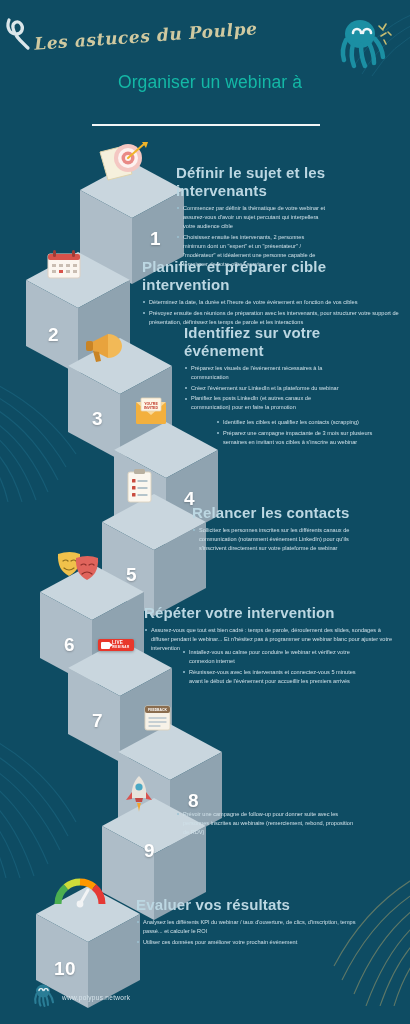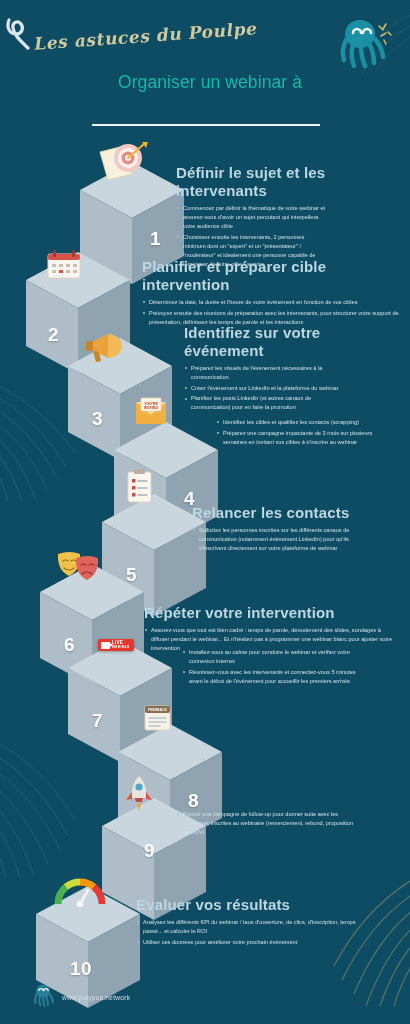--- a/index.html
+++ b/index.html
@@ -385,21 +385,21 @@
       <li>Prévoir une campagne de follow-up pour donner suite avec les personnes inscrites au webinaire (remerciement, rebond, proposition de RDV)</li>
     </ul>
   </div>
 
   <div class="cube" style="left:34px; top:884px; width:108px; height:128px;">
     <svg class="top" width="108" height="128" viewBox="0 0 108 128">
       <polygon points="54,2 106,30 54,58 2,30" fill="#c9d6de"></polygon>
       <polygon points="2,30 54,58 54,124 2,96" fill="#aebdc8"></polygon>
       <polygon points="54,58 106,30 106,96 54,124" fill="#8fa3b0"></polygon>
     </svg>
-    <div class="num" style="left:36px; top:74px;">10</div>
+    <div class="num" style="left:20px; top:74px;">10</div>
   </div>
   <svg class="cube-icon" style="left:52px; top:876px; width:56px; height:34px;" viewBox="0 0 56 34">
     <path d="M6 28 A22 22 0 0 1 14 11" stroke="#4caf50" stroke-width="7" fill="none" stroke-linecap="butt"></path>
     <path d="M14 11 A22 22 0 0 1 28 6" stroke="#cddc39" stroke-width="7" fill="none"></path>
     <path d="M28 6 A22 22 0 0 1 42 11" stroke="#ff9800" stroke-width="7" fill="none"></path>
     <path d="M42 11 A22 22 0 0 1 50 28" stroke="#e53935" stroke-width="7" fill="none"></path>
     <path d="M28 28 L36 14" stroke="#f2f4f5" stroke-width="3" stroke-linecap="round"></path>
     <circle cx="28" cy="28" r="3.4" fill="#f2f4f5"></circle>
   </svg>
   <div class="step-text" style="left:136px; top:896px; width:228px;">

